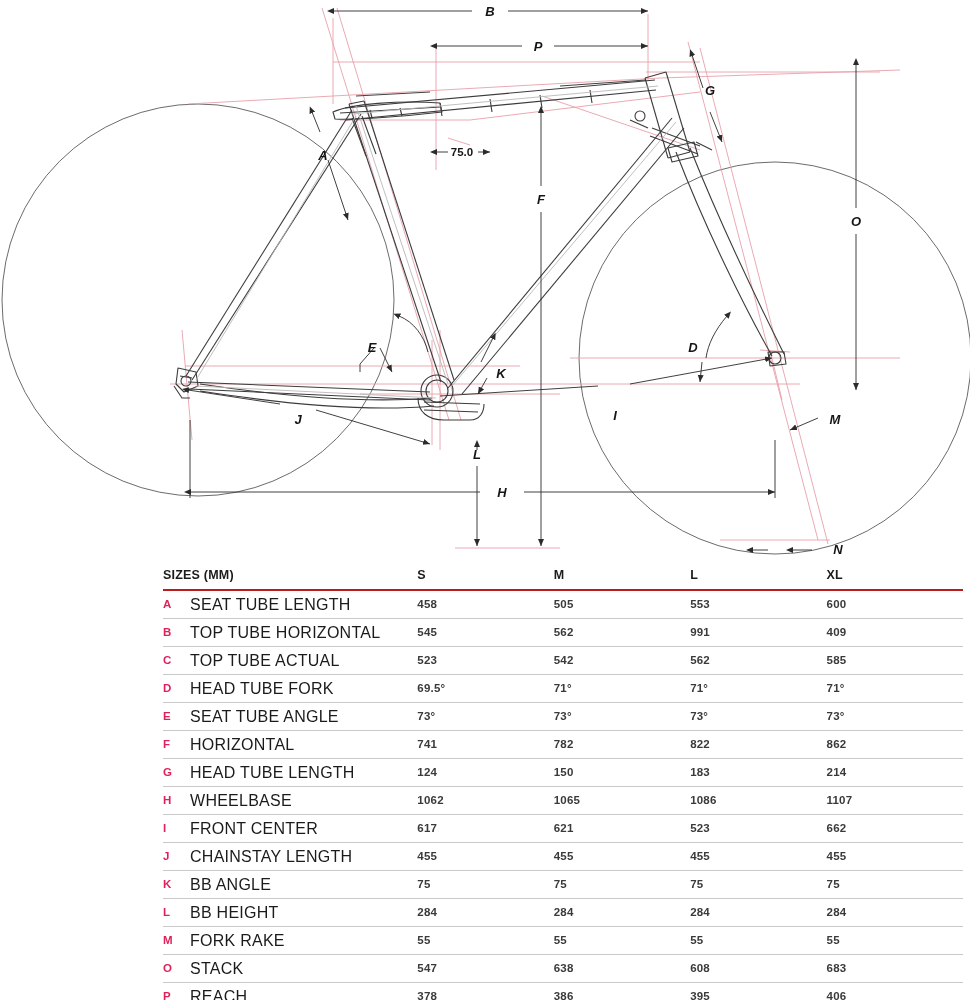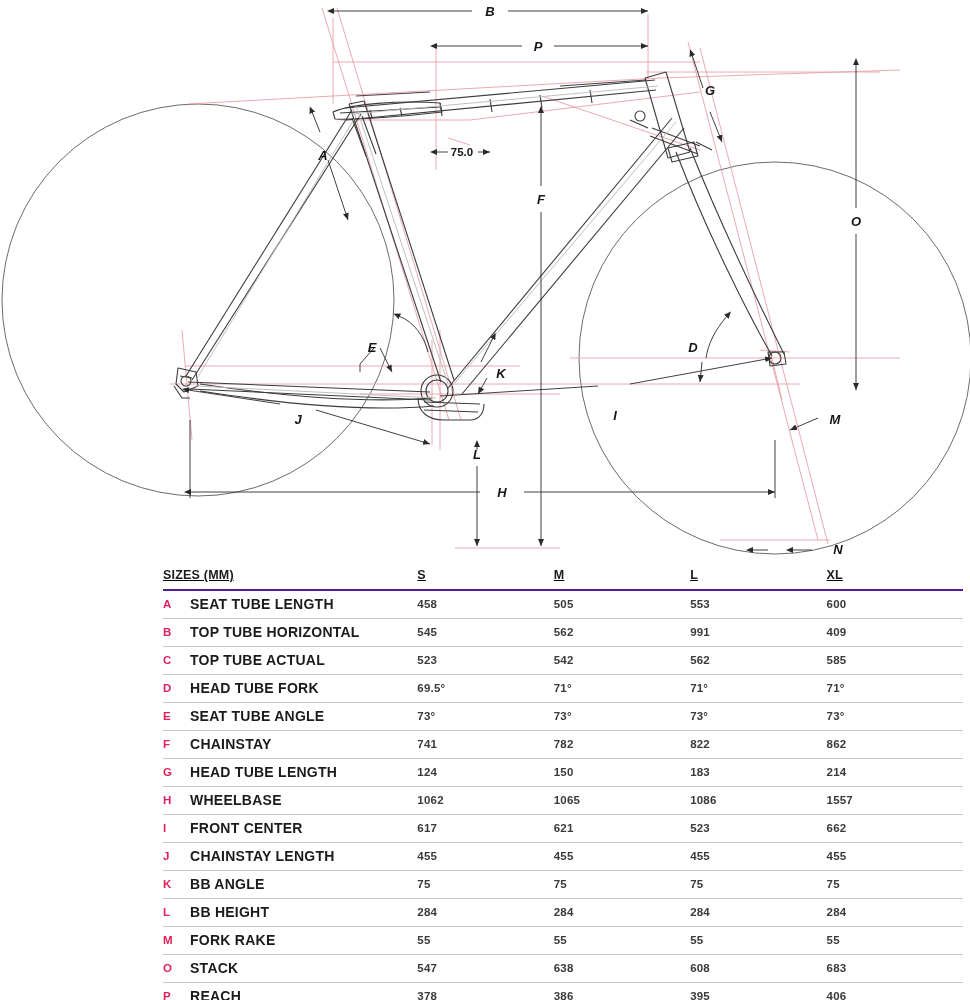--- a/index.html
+++ b/index.html
@@ -61,41 +61,40 @@
 
   .hdr-row th {
     font-size: 12.5px;
     font-weight: bold;
     color: #1b1b1b;
     letter-spacing: 0.2px;
     height: 30px;
     line-height: 30px;
   }
   .hdr-row {
-    border-bottom: 2px solid #4c1d95;
-    text-decoration: underline;
+    border-bottom: 2px solid #b91c1c;
   }
   .hdr-title { padding-left: 0 !important; }
 
   tbody tr {
     border-bottom: 1px solid #c9c9c9;
   }
   tbody tr:last-child {
     border-bottom: 1.5px solid #8d8d8d;
   }
 
   td.key {
     font-size: 11.5px;
     font-weight: bold;
     color: #e0205a;
     letter-spacing: 0.2px;
   }
   td.name {
-    font-size: 14px;
-    font-weight: bold;
+    font-size: 16px;
+    font-weight: normal;
     color: #1b1b1b;
     letter-spacing: 0.25px;
   }
   td.val {
     font-size: 11.5px;
     font-weight: bold;
     color: #3a3a3a;
     letter-spacing: 0.2px;
   }
 
@@ -412,41 +411,41 @@
           <tr>
             <td class="key">E</td>
             <td class="name">SEAT TUBE ANGLE</td>
             <td class="val">73°</td>
             <td class="val">73°</td>
             <td class="val">73°</td>
             <td class="val">73°</td>
           </tr>
           <tr>
             <td class="key">F</td>
-            <td class="name">CHAINSTAY</td>
+            <td class="name">HORIZONTAL</td>
             <td class="val">741</td>
             <td class="val">782</td>
             <td class="val">822</td>
             <td class="val">862</td>
           </tr>
           <tr>
             <td class="key">G</td>
             <td class="name">HEAD TUBE LENGTH</td>
             <td class="val">124</td>
             <td class="val">150</td>
             <td class="val">183</td>
             <td class="val">214</td>
           </tr>
           <tr>
             <td class="key">H</td>
             <td class="name">WHEELBASE</td>
             <td class="val">1062</td>
             <td class="val">1065</td>
             <td class="val">1086</td>
-            <td class="val">1557</td>
+            <td class="val">1107</td>
           </tr>
           <tr>
             <td class="key">I</td>
             <td class="name">FRONT CENTER</td>
             <td class="val">617</td>
             <td class="val">621</td>
             <td class="val">523</td>
             <td class="val">662</td>
           </tr>
           <tr>

